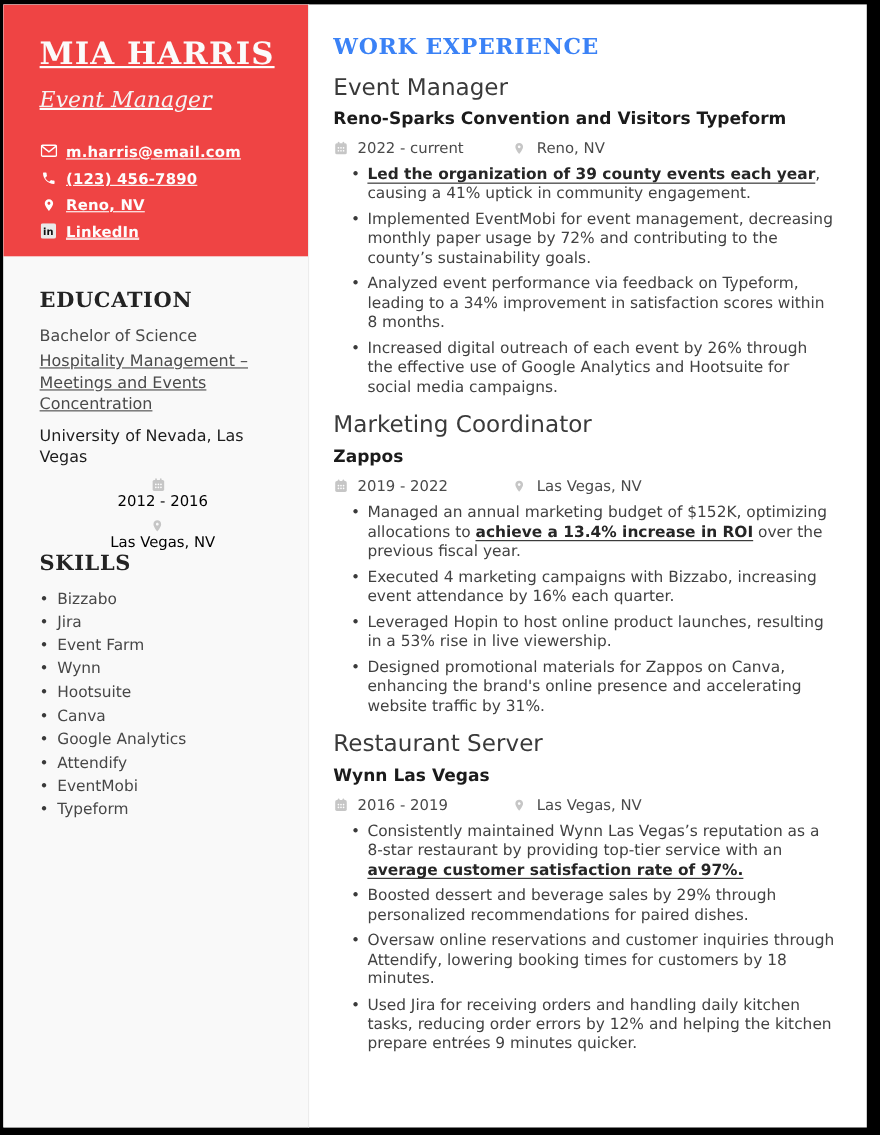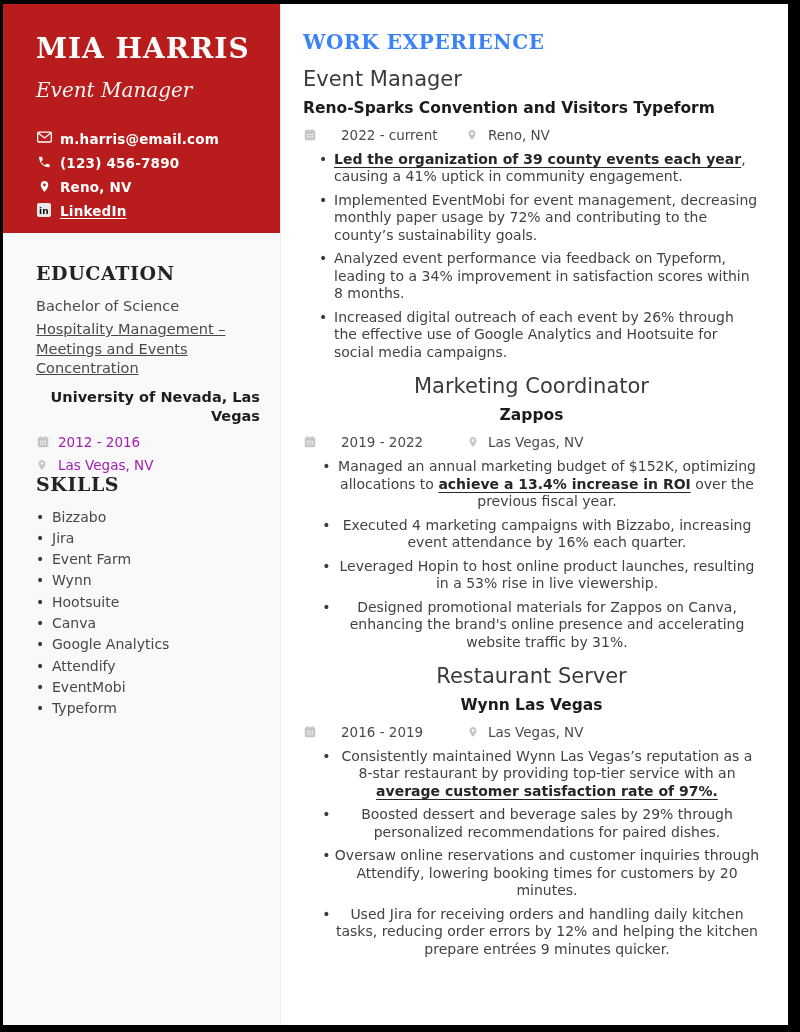--- a/index.html
+++ b/index.html
@@ -8,61 +8,62 @@
     font-family:"DejaVu Sans","Liberation Sans",sans-serif;
     -webkit-font-smoothing:antialiased;
   }
   .page{
     position:absolute;top:4px;left:3px;right:12px;bottom:7px;
     background:#ffffff;display:flex;overflow:hidden;
   }
   
   .left{width:277px;flex:0 0 277px;display:flex;flex-direction:column;background:#f9f9f9;border-right:1px solid #ececec;}
   .id-block{
-    background:#b91c1c;color:#fff;height:229px;box-sizing:border-box;
+    background:#ef4444;color:#fff;height:229px;box-sizing:border-box;
     padding:30px 20px 0 33px;
+    text-decoration:underline;
   }
   .name{
     font-family:"DejaVu Serif","Liberation Serif",serif;
     font-size:28px;font-weight:700;letter-spacing:1px;margin:0;line-height:1.1;color:#fbfbfb;
   }
   .subtitle{
     font-family:"DejaVu Serif","Liberation Serif",serif;
     font-style:italic;font-size:20px;margin-top:13px;color:#f4f4f4;
   }
   .contacts{list-style:none;margin:25px 0 0 0;padding:0;}
   .contacts li{display:flex;align-items:center;height:24px;font-size:13.5px;font-weight:600;letter-spacing:.2px;color:#fdfdfd;}
   .contacts .cicon{width:16px;height:16px;margin-right:8px;flex:0 0 16px;display:flex;justify-content:center;}
   .contacts a{color:#fdfdfd;text-decoration:underline;text-underline-offset:2px;}
   .side-body{padding:29px 20px 0 33px;color:#4a4a4a;}
   .sec-h{
     font-family:"DejaVu Serif","Liberation Serif",serif;
     font-size:19px;font-weight:700;letter-spacing:.6px;color:#232323;margin:0 0 12px 0;
   }
   .edu-degree{font-size:14.5px;line-height:21px;margin:0;}
   .edu-program{font-size:14.5px;line-height:19.5px;margin:3px 0 0 0;text-decoration:underline;}
-  .edu-school{font-size:14.5px;line-height:19.5px;font-weight:700;color:#1d1d1d;margin:9px 0 0 0;text-align:right;}
-  .meta-row{display:flex;align-items:center;margin-top:7px;font-size:13.5px;color:#a21caf;}
+  .edu-school{font-size:14.5px;line-height:19.5px;font-weight:400;color:#1d1d1d;margin:9px 0 0 0;}
+  .meta-row{display:flex;align-items:center;margin-top:7px;font-size:13.5px;color:#000000;flex-direction:column;}
   .meta-row .micon{width:14px;height:14px;margin-right:8px;flex:0 0 14px;}
   .skills-sec{}
   .skill-list{list-style:none;margin:0;padding:0;}
   .skill-list li{display:flex;font-size:14px;line-height:21.3px;color:#474747;}
   .skill-list .marker{width:16px;flex:0 0 16px;color:#3a3a3a;}
   
   .main{flex:1;box-sizing:border-box;padding:26px 28px 0 22px;color:#404040;}
   .work-h{
     font-family:"DejaVu Serif","Liberation Serif",serif;
     font-size:20px;font-weight:700;letter-spacing:.6px;color:#3b82f6;margin:0;
   }
   .job{margin-top:13px;}
-  .job + .job{text-align:center;}
+  .job + .job{}
   .job-title{font-size:21px;font-weight:400;color:#3a3a3a;margin:0;line-height:1.2;}
   .job-company{font-size:15.5px;font-weight:700;color:#1b1b1b;margin:7px 0 0 0;line-height:1.2;}
   .job-meta{display:flex;align-items:center;margin-top:9px;font-size:13.5px;color:#4a4a4a;}
-  .job-meta .dates{display:flex;align-items:center;width:163px;flex:0 0 163px;gap:16px;}
+  .job-meta .dates{display:flex;align-items:center;width:163px;flex:0 0 163px;}
   .job-meta .loc{display:flex;align-items:center;}
   .job-meta .micon{width:14px;height:14px;margin-right:8px;flex:0 0 14px;}
   .bullets{list-style:none;margin:8px 0 0 0;padding:0;}
   .bullets .bullet{display:flex;font-size:14px;line-height:17.5px;margin-bottom:6px;color:#424242;}
   .bullets .marker{width:15px;flex:0 0 15px;margin-left:16px;color:#3a3a3a;}
   .bullets .btext{flex:1;}
   .hl{font-weight:700;color:#262626;text-decoration:underline;text-underline-offset:2.5px;cursor:pointer;}
 </style>
 </head>
 <body>
@@ -334,21 +335,21 @@
           <li class="bullet">
             <span class="marker">•</span>
             <span class="btext"><span>Consistently maintained Wynn Las Vegas’s reputation as a 8-star restaurant by providing top-tier service with an </span><span class="hl">average customer satisfaction rate of 97%. </span></span>
           </li>
           <li class="bullet">
             <span class="marker">•</span>
             <span class="btext"><span>Boosted dessert and beverage sales by 29% through personalized recommendations for paired dishes.</span></span>
           </li>
           <li class="bullet">
             <span class="marker">•</span>
-            <span class="btext"><span>Oversaw online reservations and customer inquiries through Attendify, lowering booking times for customers by 20 minutes.</span></span>
+            <span class="btext"><span>Oversaw online reservations and customer inquiries through Attendify, lowering booking times for customers by 18 minutes.</span></span>
           </li>
           <li class="bullet">
             <span class="marker">•</span>
             <span class="btext"><span>Used Jira for receiving orders and handling daily kitchen tasks, reducing order errors by 12% and helping the kitchen prepare entrées 9 minutes quicker.</span></span>
           </li>
         </ul>
     </article>
   </main>
 </div>
 

